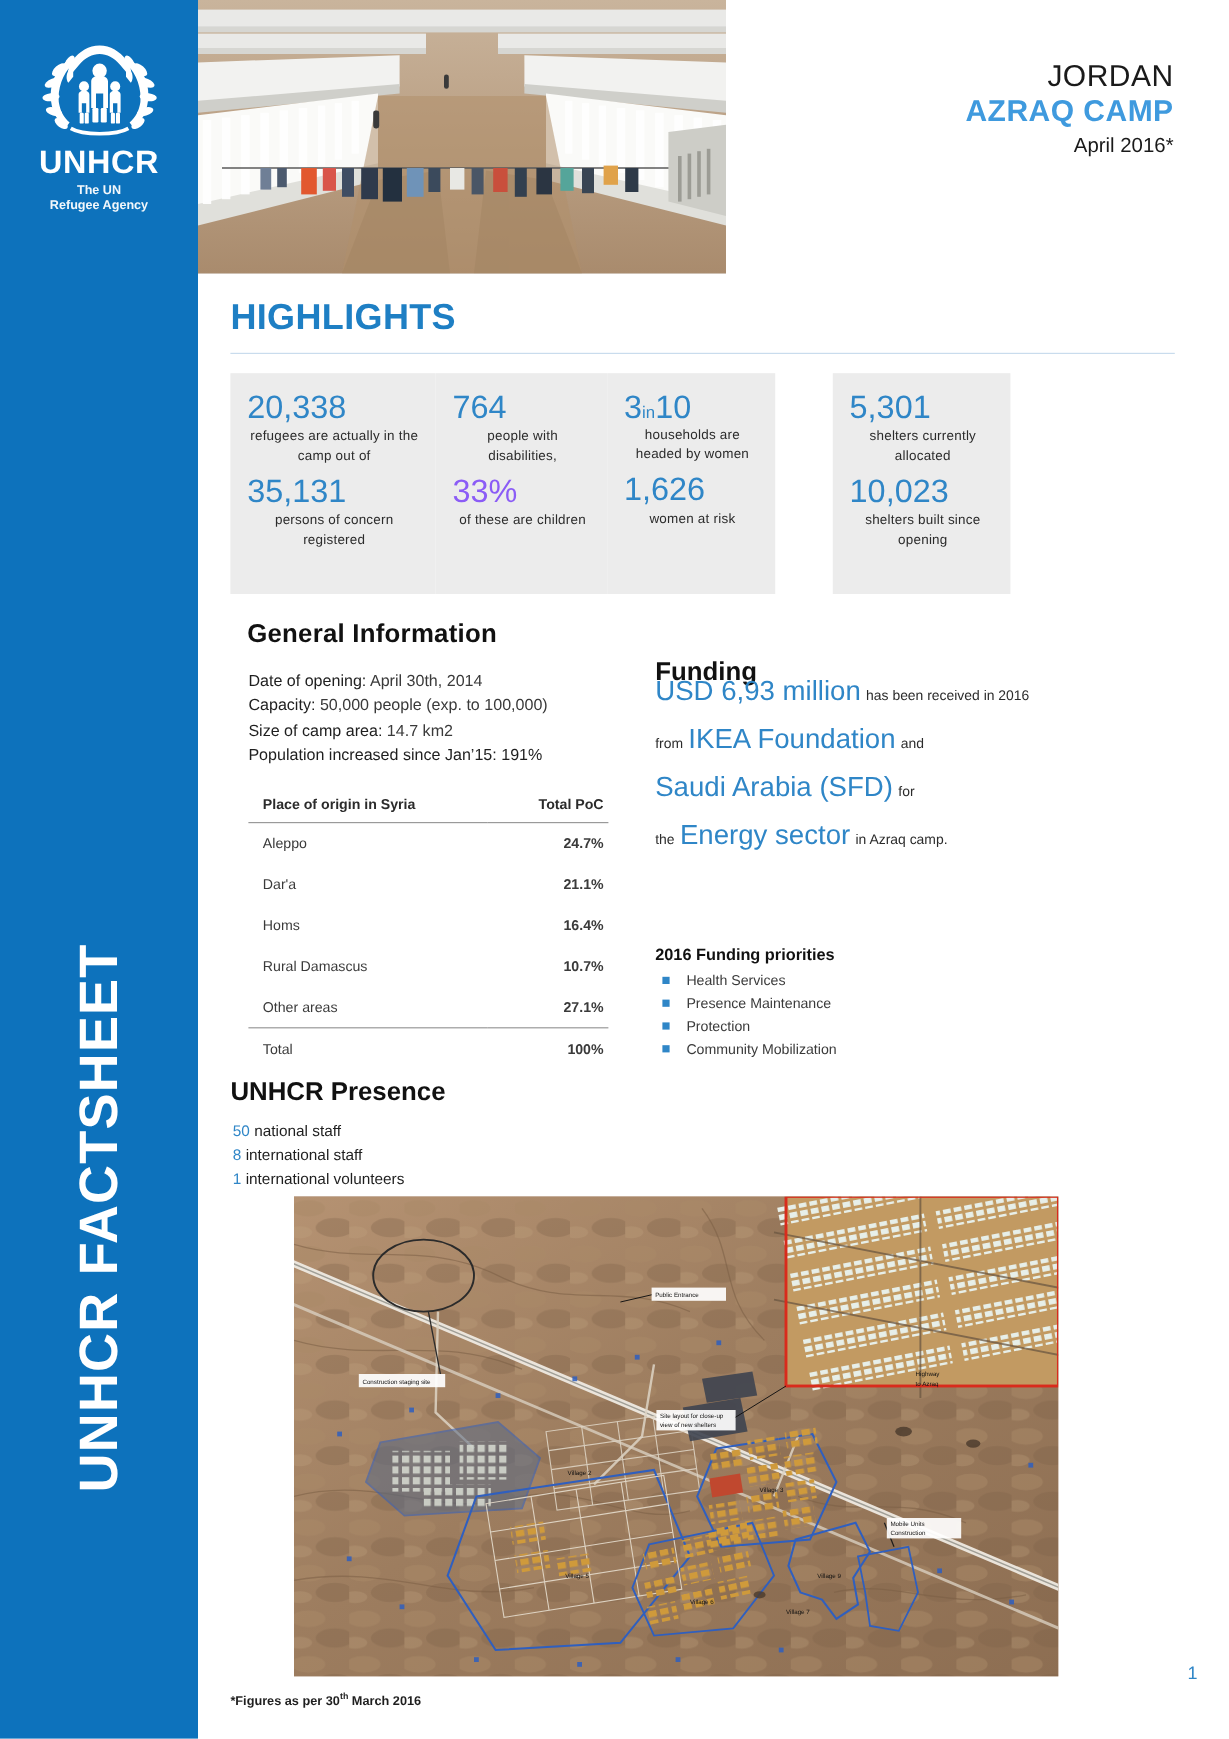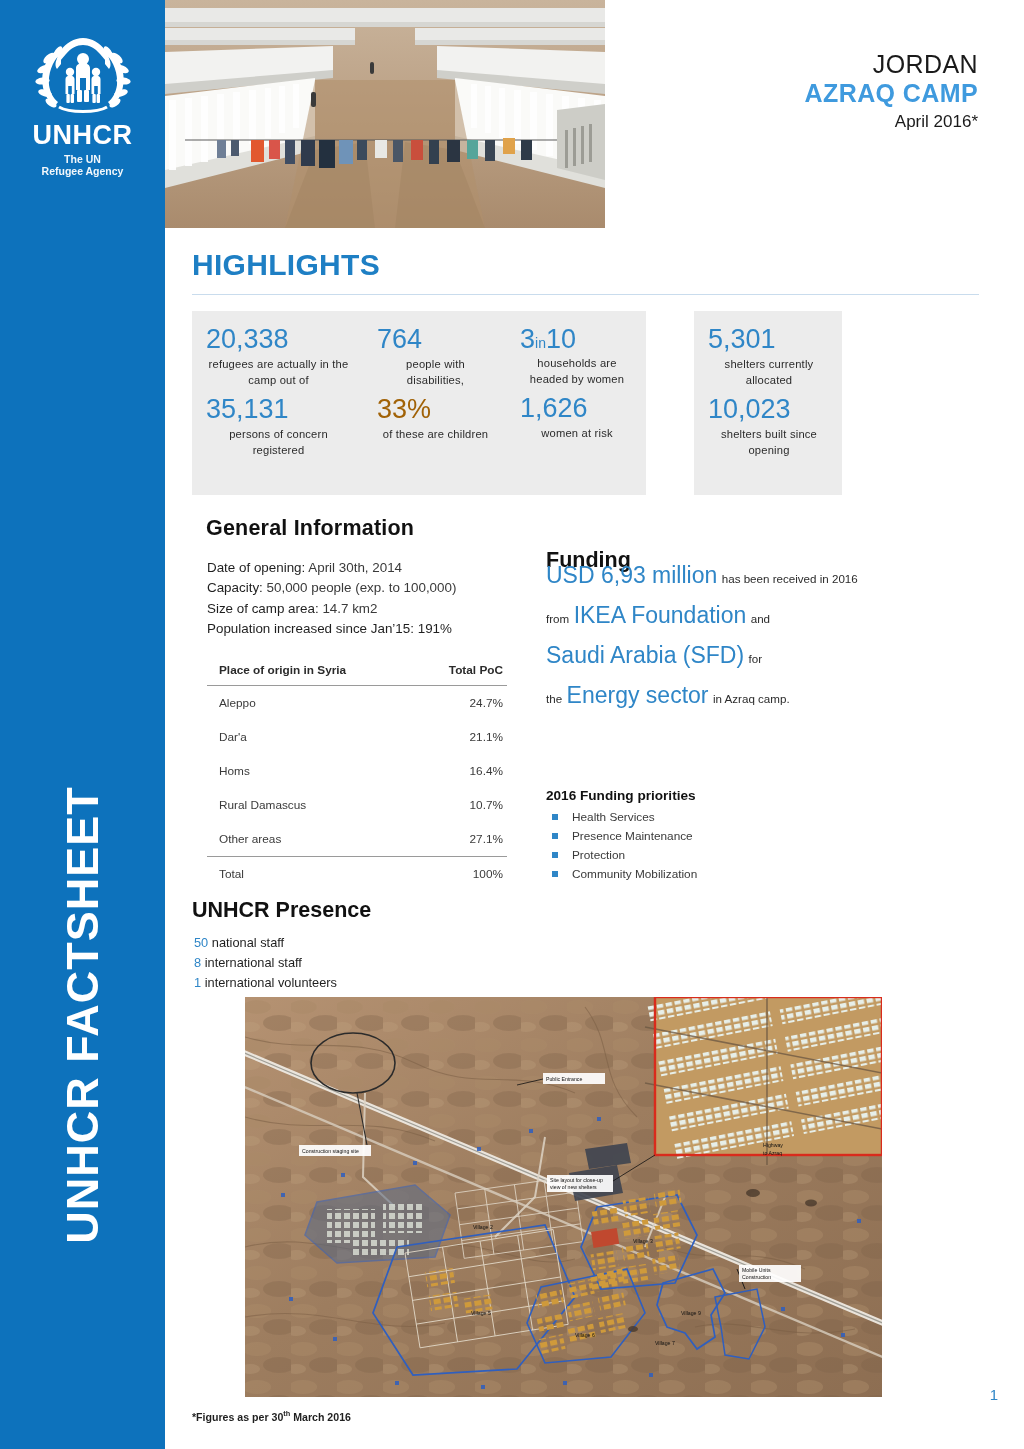--- a/index.html
+++ b/index.html
@@ -76,21 +76,21 @@
     background: #ececec; padding: 13px 12px 10px 14px;
     display: flex; flex-direction: column;
   }
   .hl-card.c1 { width: 171px; }
   .hl-card.c2 { width: 176px; }
   .hl-card.c3 { width: 143px; }
   .hl-card.c4 { width: 140px; }
   .hl-card.c5 { width: 148px; margin-left: 48px; }
 
   .big { font-size: 27px; color: #2f86c7; line-height: 1.12; font-weight: normal; }
-  .big.pale { color: #a16207; }
+  .big.pale { color: #8b5cf6; }
   .small-in { font-size: 14px; color: #2f86c7; }
   .cap {
     font-size: 11.2px; color: #2b2b2b; line-height: 1.42; letter-spacing: .2px;
     margin-top: 3px;
     text-align: center;
   }
   .cap.tight { margin-top: 2px; }
   .sp6 { height: 5px; }
 
   
@@ -107,21 +107,21 @@
   .poc-table {
     position: absolute; left: 207px; top: 663px; width: 300px;
     border-collapse: collapse; font-size: 11.8px; color: #3a3a3a;
   }
   .poc-table th {
     text-align: left; font-weight: bold; color: #2b2b2b;
     padding: 0 0 8px 12px; font-size: 11.8px;
   }
   .poc-table th.num { text-align: right; padding-right: 4px; }
   .poc-table tbody tr td { padding: 10px 0 10px 12px; }
-  .poc-table td.num { text-align: right; padding-right: 4px; }
+  .poc-table td.num { text-align: right; padding-right: 4px; font-weight: bold; }
   .poc-table thead tr { border-bottom: 1.4px solid #9a9a9a; }
   .poc-table tr.total { border-top: 1.4px solid #9a9a9a; }
   .poc-table tr.total td { padding-top: 10px; }
 
   
   .fund-head {
     position: absolute; left: 546px; top: 548px;
     font-size: 21.5px; font-weight: bold; color: #111;
   }
   .fund-body {

